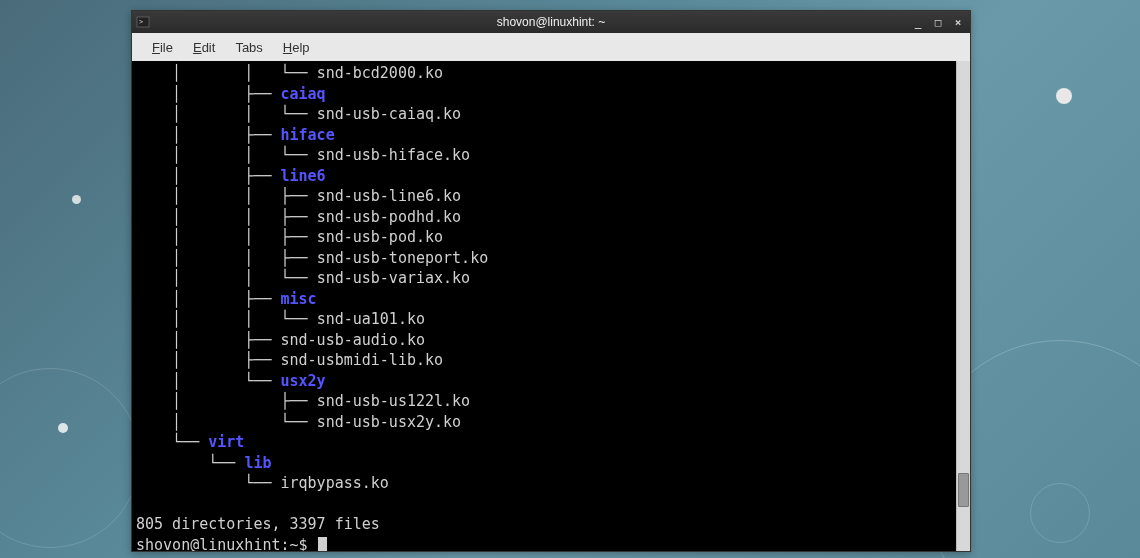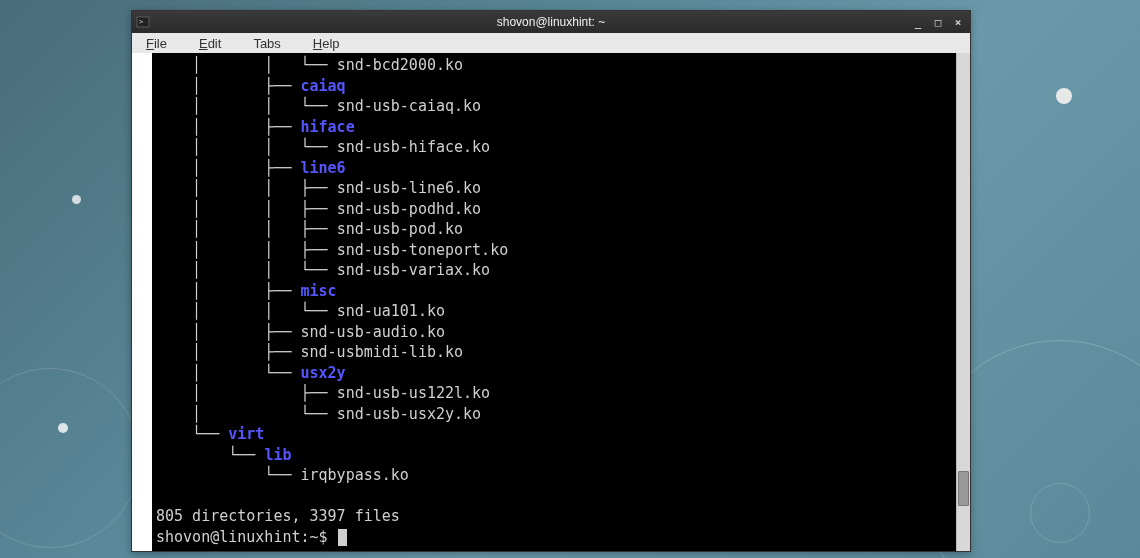--- a/index.html
+++ b/index.html
@@ -124,44 +124,43 @@
       align-items: center;
       justify-content: center;
       color: #ccc;
       font-size: 11px;
       cursor: pointer;
       font-family: monospace;
       font-weight: bold;
     }
     
     .menubar {
-      height: 20px;
+      height: 28px;
       background: #e8e8e8;
       display: flex;
       align-items: center;
-      padding: 0 6px;
-      gap: 16px;
+      padding: 0 12px;
+      gap: 4px;
       font-size: 13px;
       color: #333;
     }
     
     .menu-item {
       padding: 2px 8px;
       cursor: pointer;
     }
     
     .menu-underline {
       text-decoration: underline;
     }
     
     .terminal-body-wrapper {
       flex: 1;
       display: flex;
       overflow: hidden;
-      padding-left: 20px;
     }
     
     .terminal-body {
       flex: 1;
       background: #000;
       color: #d0d0d0;
       font-family: 'DejaVu Sans Mono', 'Liberation Mono', monospace;
       font-size: 15px;
       line-height: 20.5px;
       padding: 2px 4px;

